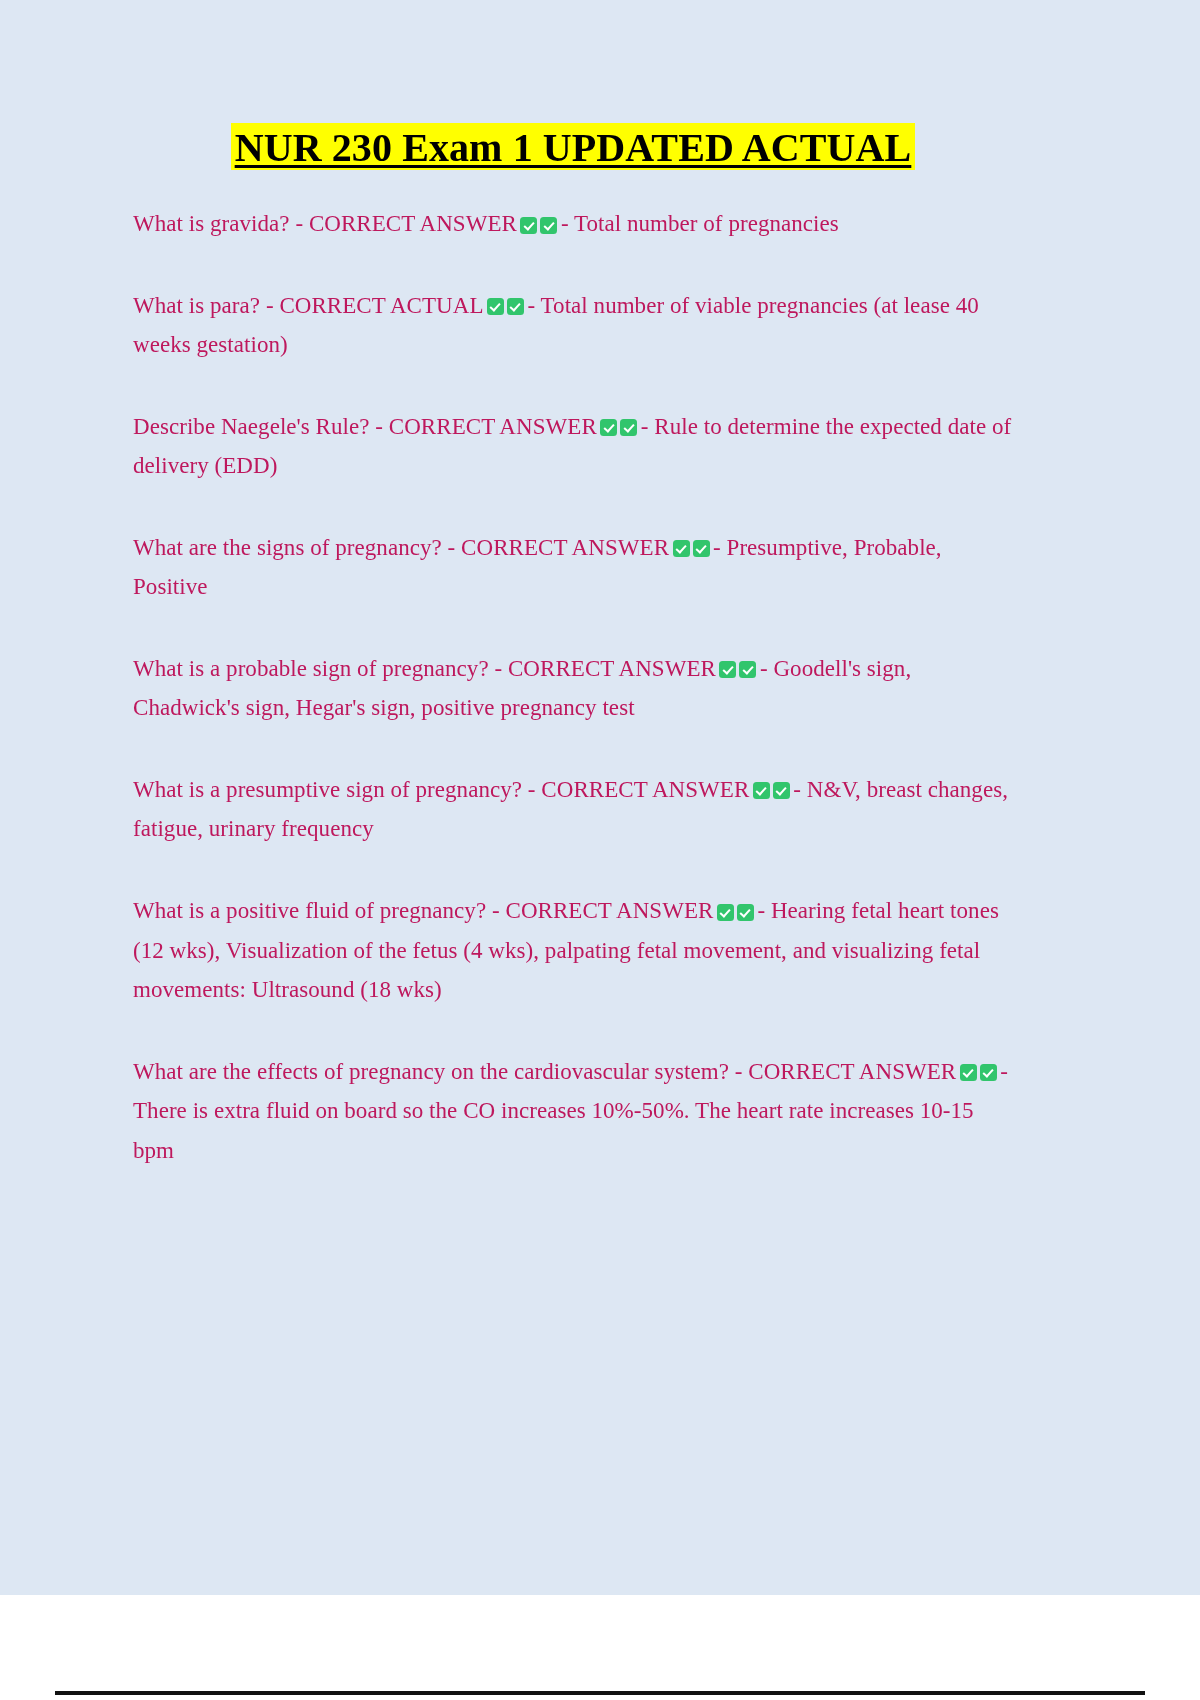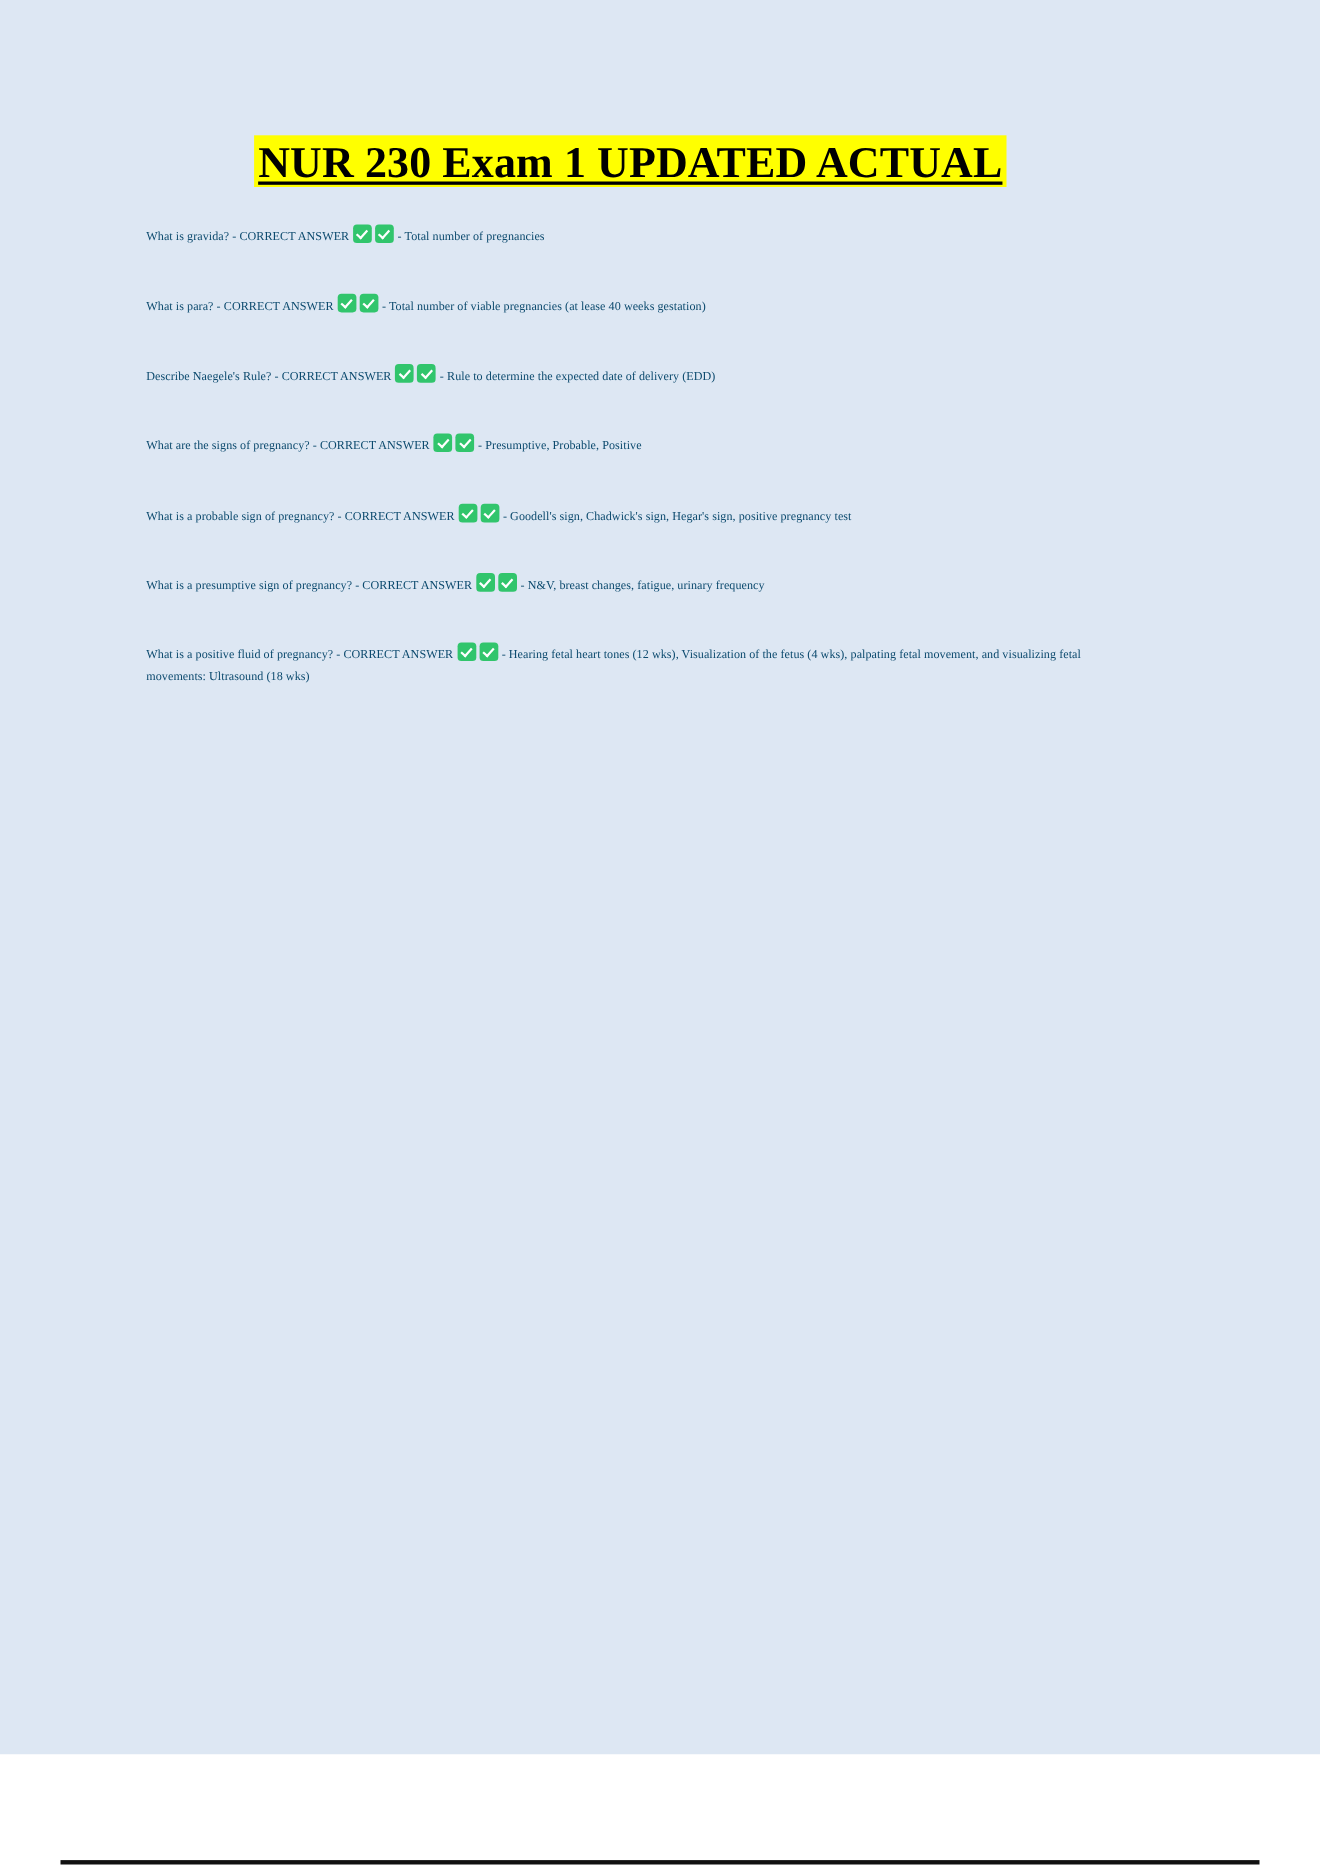--- a/index.html
+++ b/index.html
@@ -59,23 +59,23 @@
     margin-top: 7px;
   }
 
   
   .qa-list {
     margin: 0;
     padding: 0;
     list-style: none;
   }
   .qa-block {
-    font-size: 11px;
+    font-size: 23px;
     line-height: 1.72;
-    color: #0c4a6e;
+    color: #be185d;
     text-align: left;
     margin: 0 0 42px 0;
     letter-spacing: 0.05px;
   }
   .qa-block:first-child {
     margin-top: 30px;
   }
 
   
   .check {
@@ -130,33 +130,34 @@
   <div class="page-inner">
 
     <h1 class="doc-title">
       <span class="title-line"><span class="hl">NUR 230 Exam 1 UPDATED  ACTUAL</span></span>
     </h1>
 
     <div class="qa-list">
 
       <p class="qa-block"><span>What is gravida? - CORRECT ANSWER</span><span class="check-pair"><span class="check"></span><span class="check"></span></span><span>- Total number of pregnancies</span></p>
 
-      <p class="qa-block"><span>What is para? - CORRECT ANSWER</span><span class="check-pair"><span class="check"></span><span class="check"></span></span><span>- Total number of viable pregnancies (at lease 40 weeks gestation)</span></p>
+      <p class="qa-block"><span>What is para? - CORRECT ACTUAL</span><span class="check-pair"><span class="check"></span><span class="check"></span></span><span>- Total number of viable pregnancies (at lease 40 weeks gestation)</span></p>
 
       <p class="qa-block"><span>Describe Naegele's Rule? - CORRECT ANSWER</span><span class="check-pair"><span class="check"></span><span class="check"></span></span><span>- Rule to determine the expected date of delivery (EDD)</span></p>
 
 
 
       <p class="qa-block"><span>What are the signs of pregnancy? - CORRECT ANSWER</span><span class="check-pair"><span class="check"></span><span class="check"></span></span><span>- Presumptive, Probable, Positive</span></p>
 
       <p class="qa-block"><span>What is a probable sign of pregnancy? - CORRECT ANSWER</span><span class="check-pair"><span class="check"></span><span class="check"></span></span><span>- Goodell's sign, Chadwick's sign, Hegar's sign, positive pregnancy test</span></p>
 
       <p class="qa-block"><span>What is a presumptive sign of pregnancy? - CORRECT ANSWER</span><span class="check-pair"><span class="check"></span><span class="check"></span></span><span>- N&amp;V, breast changes, fatigue, urinary frequency</span></p>
 
       <p class="qa-block"><span>What is a positive fluid of pregnancy? - CORRECT ANSWER</span><span class="check-pair"><span class="check"></span><span class="check"></span></span><span>- Hearing fetal heart tones (12 wks), Visualization of the fetus (4 wks), palpating fetal movement, and visualizing fetal movements: Ultrasound (18 wks)</span></p>
 
+      <p class="qa-block"><span>What are the effects of pregnancy on the cardiovascular system? - CORRECT ANSWER</span><span class="check-pair"><span class="check"></span><span class="check"></span></span><span>- There is extra fluid on board so the CO increases 10%-50%. The heart rate increases 10-15 bpm</span></p>
 
     </div>
   </div>
 </div>
 
 <div class="page-gap"></div>
 <div class="next-page-rule"></div>
 
 </body></html>

